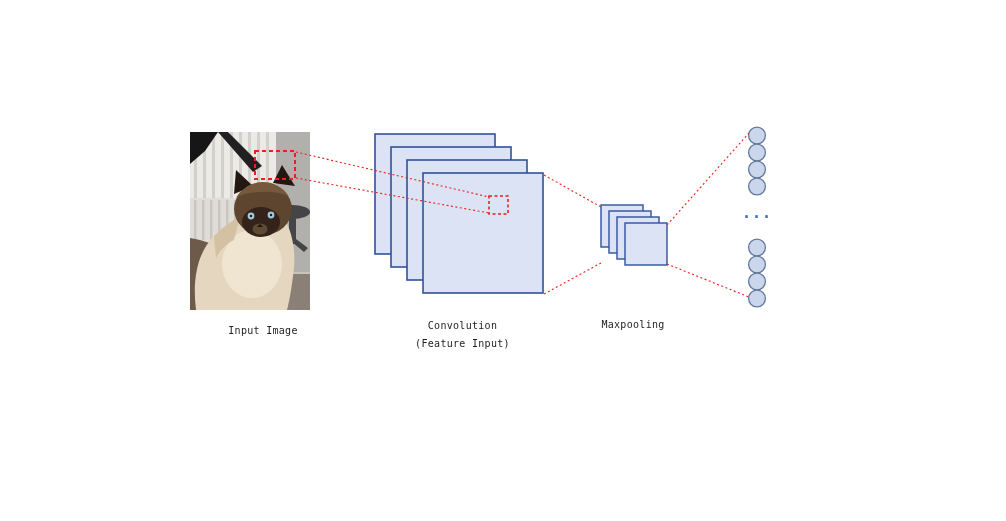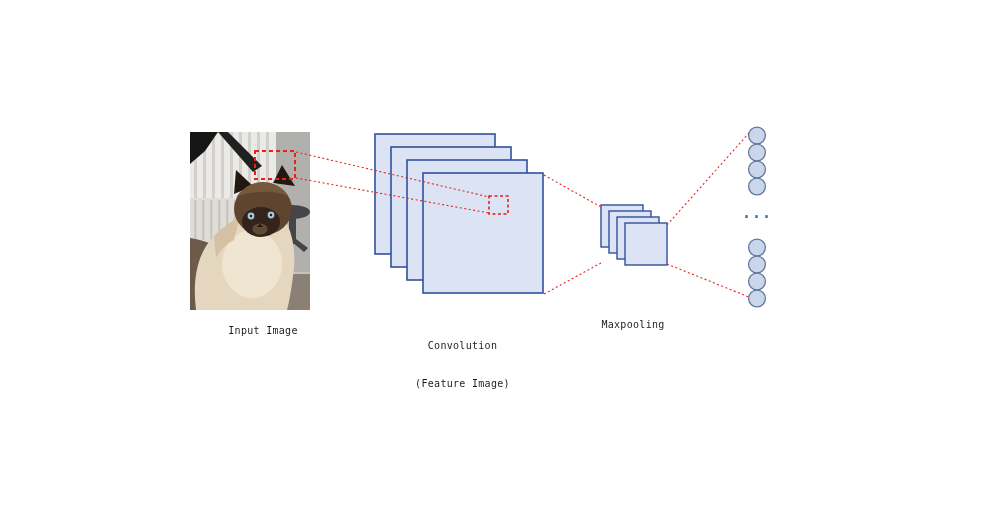--- a/index.html
+++ b/index.html
@@ -15,21 +15,21 @@
   .canvas svg { position: absolute; left: 0; top: 0; }
   .label {
     position: absolute;
     font-size: 10px;
     line-height: 18px;
     color: #1e1e1e;
     text-align: center;
     letter-spacing: 0.3px;
     white-space: nowrap;
   }
-  .label div { white-space: nowrap; margin-top: 20px; }
+  .label div { white-space: nowrap; }
 </style>
 </head>
 <body>
 
 <div class="canvas">
 
   <svg width="1006" height="521" viewBox="0 0 1006 521">
     <defs>
       <clipPath id="photoClip">
           <rect x="0" y="0" width="120" height="178"></rect>
@@ -138,19 +138,19 @@
 
       <line x1="667" y1="225" x2="749" y2="133" stroke-width="1.1" stroke-dasharray="2 2.5"></line>
       <line x1="667" y1="264" x2="749" y2="297" stroke-width="1.1" stroke-dasharray="2 2.5"></line>
     </g>
   </svg>
 
   <div class="label" style="left:193px; top:322px; width:140px;">Input Image</div>
 
   <div class="label" style="left:385px; top:317px; width:155px;">
     <div>Convolution</div>
-    <div>(Feature Image)</div>
+    <div>(Feature Input)</div>
   </div>
 
   <div class="label" style="left:573px; top:316px; width:120px;">Maxpooling</div>
 
 
 </div>
 
 </body></html>

